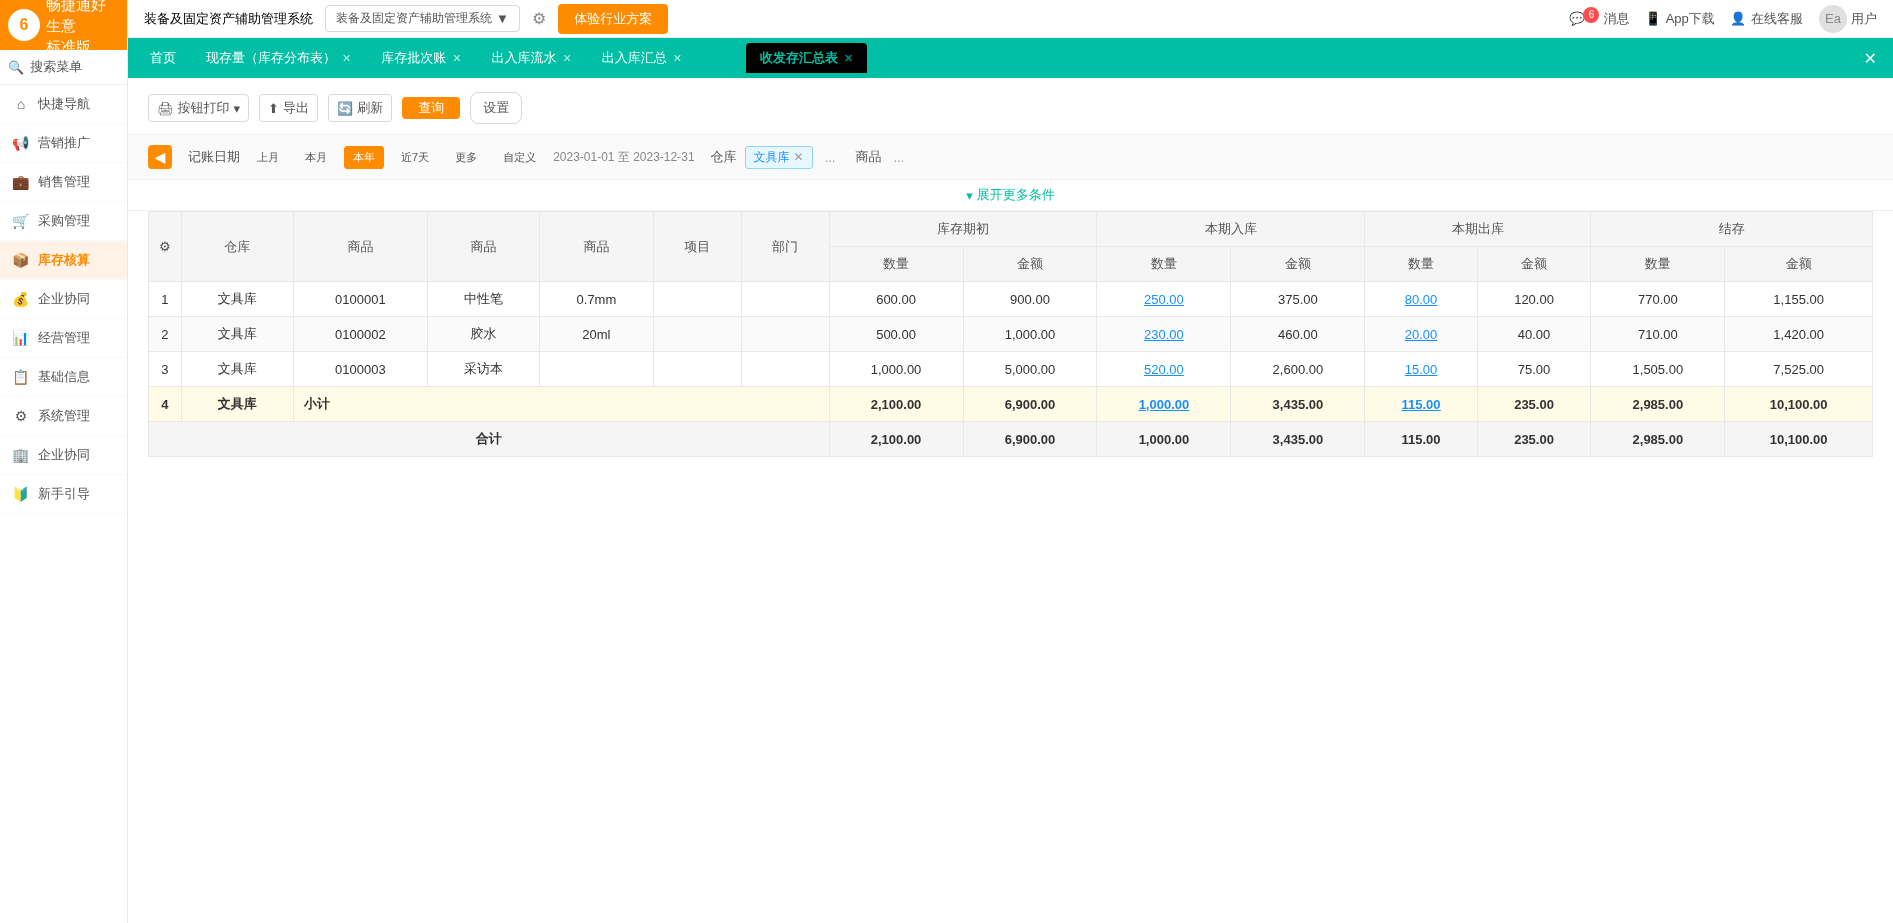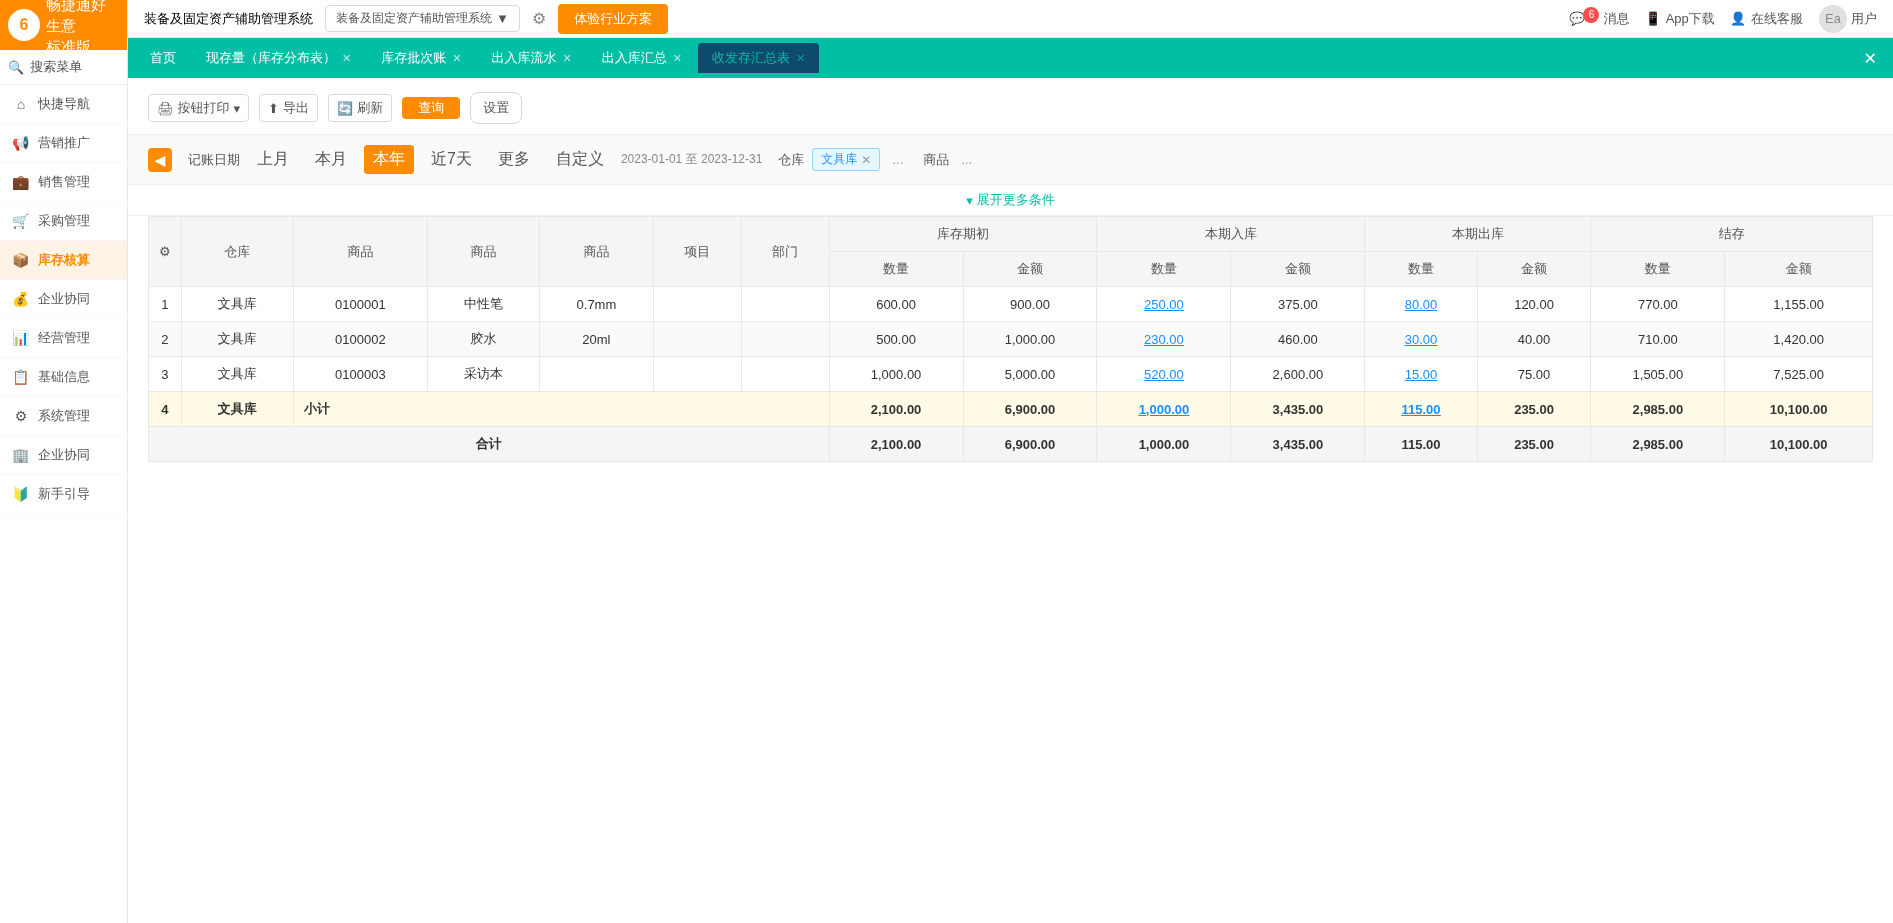--- a/index.html
+++ b/index.html
@@ -162,21 +162,21 @@
       padding: 6px 14px;
       color: #fff;
       cursor: pointer;
       font-size: 13px;
       display: flex;
       align-items: center;
       gap: 6px;
       border-radius: 4px 4px 0 0;
       white-space: nowrap;
     }
-    .tab.active { background: #0c4a6e; color: #00bfa5; font-weight: 400; }
+    .tab.active { background: #000000; color: #00bfa5; font-weight: 700; margin-left: 48px; }
     .tab .tab-close {
       font-size: 11px;
       color: inherit;
       opacity: 0.7;
     }
     .tab.active .tab-close { color: #00bfa5; }
     .tabs-close-btn {
       margin-left: auto;
       color: #fff;
       cursor: pointer;
@@ -268,21 +268,21 @@
       display: flex;
       align-items: center;
       gap: 8px;
       flex-wrap: wrap;
     }
     .filter-label { color: #555; font-size: 13px; }
     .date-btn {
       padding: 3px 8px;
       border-radius: 3px;
       cursor: pointer;
-      font-size: 16px;
+      font-size: 11px;
       color: #555;
       border: 1px solid transparent;
     }
     .date-btn.active {
       background: #ff8c00;
       color: #fff;
       border-color: #ff8c00;
     }
     .date-range { font-size: 12px; color: #888; }
     .filter-warehouse {
@@ -594,21 +594,21 @@
     <td>文具库</td>
     <td>0100002</td>
     <td>胶水</td>
     <td>20ml</td>
     <td></td>
     <td></td>
     <td>500.00</td>
     <td>1,000.00</td>
     <td class="link">230.00</td>
     <td>460.00</td>
-    <td class="link">30.00</td>
+    <td class="link">20.00</td>
     <td>40.00</td>
     <td>710.00</td>
     <td>1,420.00</td>
   </tr>
             <tr>
     <td>3</td>
     <td>文具库</td>
     <td>0100003</td>
     <td>采访本</td>
     <td></td>

